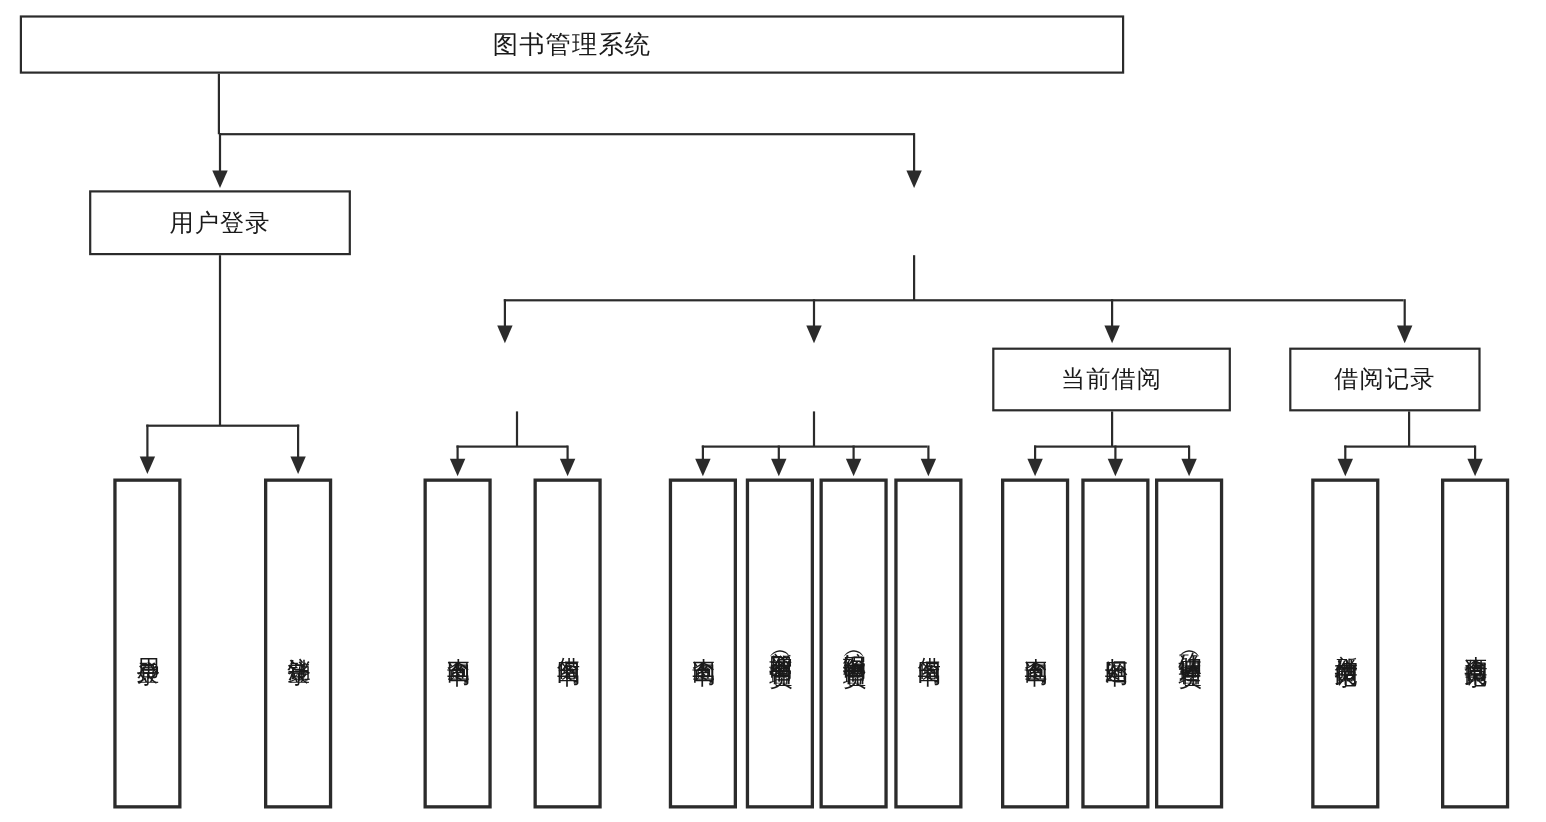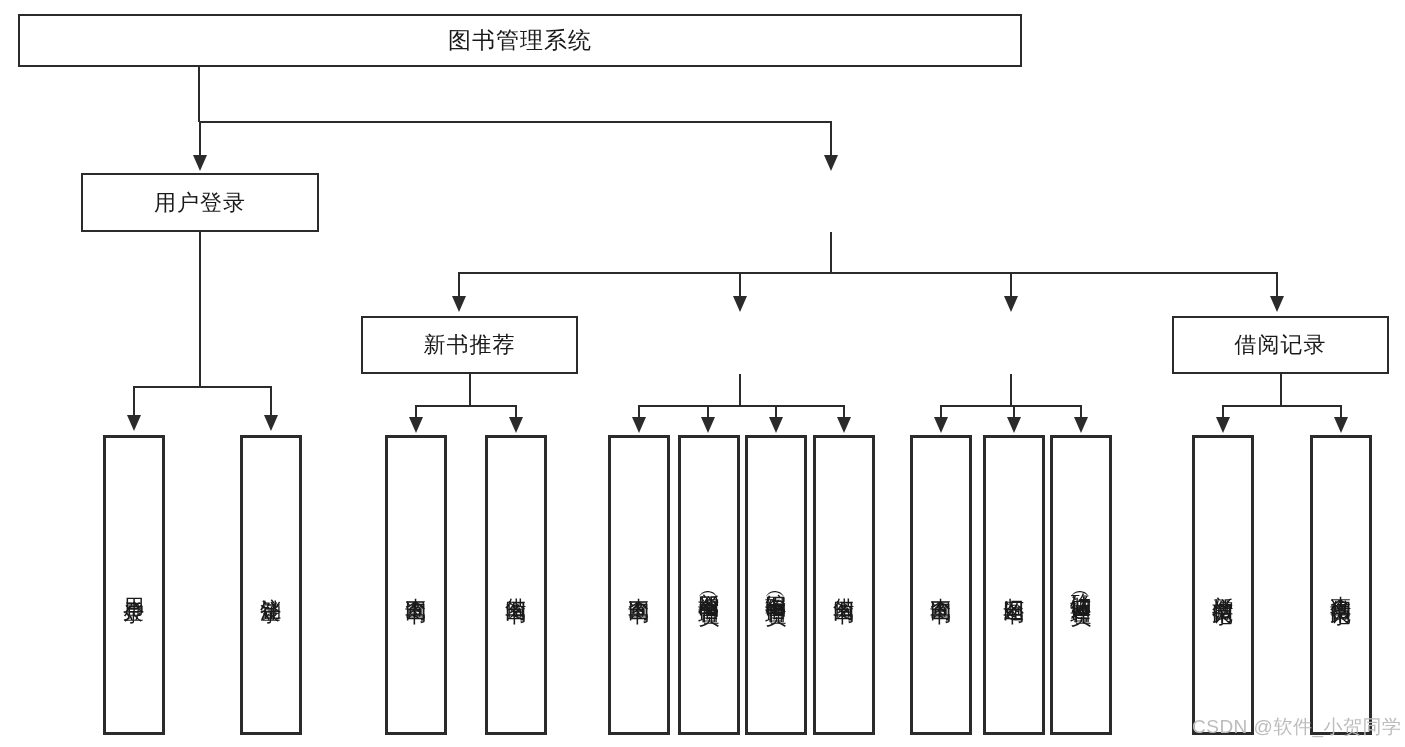--- a/index.html
+++ b/index.html
@@ -111,24 +111,24 @@
 
   <div class="vline" style="left:739px;top:272px;height:26px;"></div>
   <div class="arrow" style="left:733px;top:296px;"></div>
 
   <div class="vline" style="left:1010px;top:272px;height:26px;"></div>
   <div class="arrow" style="left:1004px;top:296px;"></div>
 
   <div class="vline" style="left:1276px;top:272px;height:26px;"></div>
   <div class="arrow" style="left:1270px;top:296px;"></div>
 
-  <div class="node" style="left:361px;top:316px;width:217px;height:58px;">
-    <span class="label">新书推荐</span>
-  </div>
-  <div class="node" style="left:1172px;top:316px;width:217px;height:58px;">
+  <div class="node" style="left:902px;top:316px;width:217px;height:58px;">
+    <span class="label">当前借阅</span>
+  </div>
+  <div class="node" style="left:1172px;top:316px;width:174px;height:58px;">
     <span class="label">借阅记录</span>
   </div>
 
   <div class="vline" style="left:469px;top:374px;height:32px;"></div>
   <div class="hline" style="left:415px;top:405px;width:101px;"></div>
   <div class="vline" style="left:415px;top:405px;height:14px;"></div>
   <div class="arrow" style="left:409px;top:417px;"></div>
   <div class="vline" style="left:515px;top:405px;height:14px;"></div>
   <div class="arrow" style="left:509px;top:417px;"></div>
 
@@ -196,15 +196,14 @@
     <span class="label">确认归还（管理员）</span>
   </div>
 
   <div class="node leaf" style="left:1192px;top:435px;width:62px;height:300px;">
     <span class="label">新增借阅记录</span>
   </div>
   <div class="node leaf" style="left:1310px;top:435px;width:62px;height:300px;">
     <span class="label">查询借阅记录</span>
   </div>
 
-  <div class="watermark" style="left:1192px;top:714px;">CSDN @软件_小贺同学</div>
 
 </div>
 
 </body></html>

